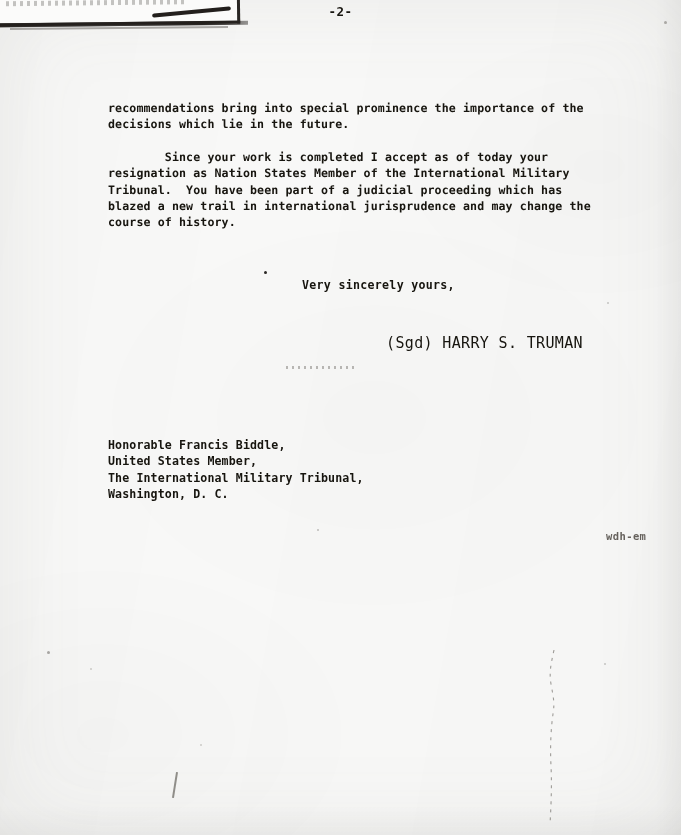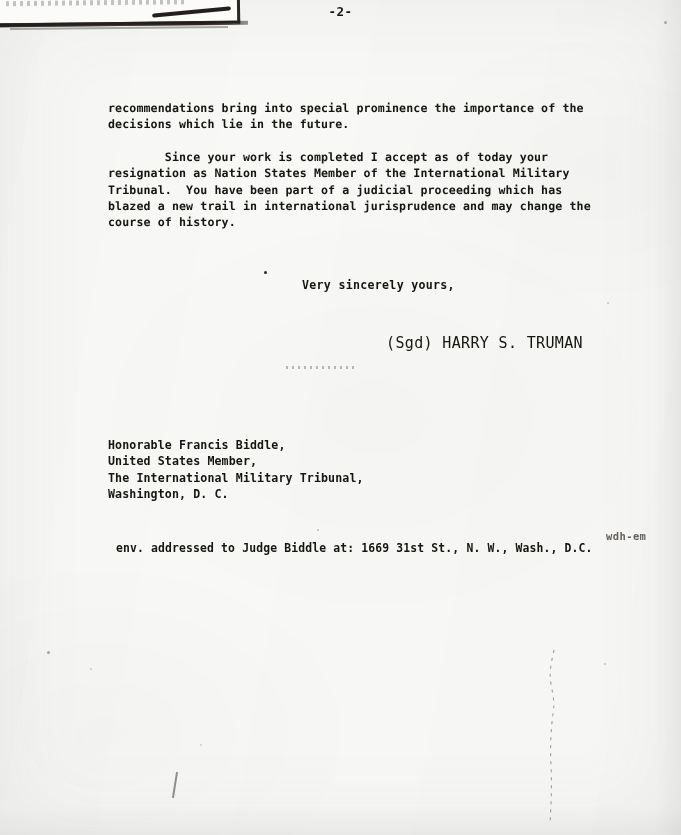--- a/index.html
+++ b/index.html
@@ -297,21 +297,20 @@
 
   <div id="address-block">
     <div class="addr-line">Honorable Francis Biddle,</div>
     <div class="addr-line">United States Member,</div>
     <div class="addr-line">The International Military Tribunal,</div>
     <div class="addr-line">Washington, D. C.</div>
   </div>
 
   <div id="typist-initials">wdh-em</div>
 
-  <div id="envelope-note">env. addressed to Judge Biddle at: 1669 31st St., N. W., Wash., D.C.</div>
 
   <div class="speck" style="left:47px; top:651px; width:3px; height:3px;"></div>
   <div class="speck" style="left:90px; top:668px; width:2px; height:2px; opacity:.3;"></div>
   <div class="speck" style="left:317px; top:529px; width:2px; height:2px; opacity:.4;"></div>
   <div class="speck" style="left:607px; top:302px; width:2px; height:2px; opacity:.35;"></div>
   <div class="speck" style="left:604px; top:663px; width:2px; height:2px; opacity:.35;"></div>
   <div class="speck" style="left:200px; top:744px; width:2px; height:2px; opacity:.3;"></div>
   <div class="speck" style="left:664px; top:21px; width:3px; height:3px; opacity:.5;"></div>
 
   <svg id="crease" viewBox="0 0 10 175" preserveAspectRatio="none">

